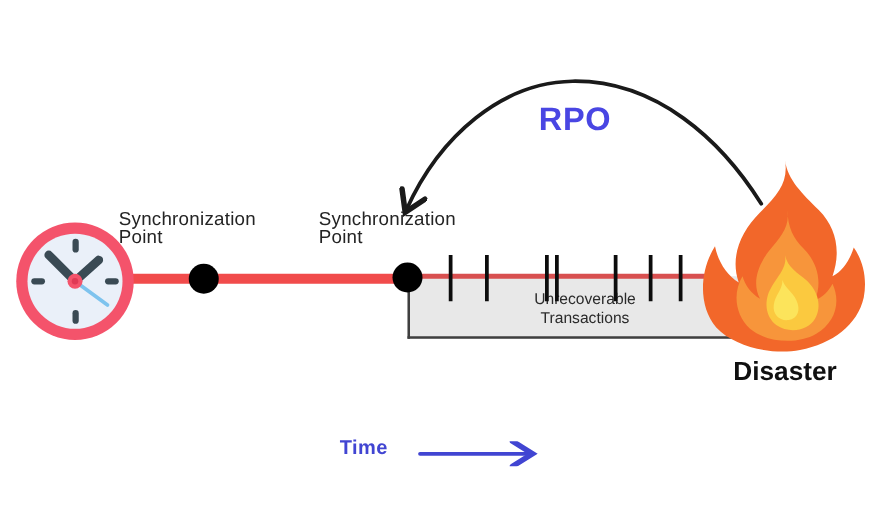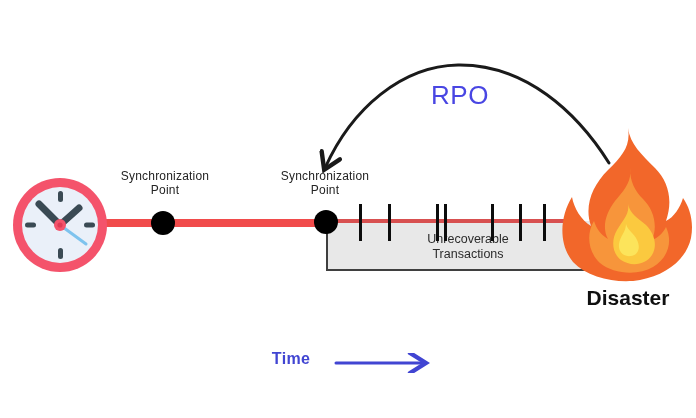--- a/index.html
+++ b/index.html
@@ -3,37 +3,37 @@
 <meta charset="utf-8">
 <style>
   html,body{margin:0;padding:0;background:#ffffff;}
   .stage{
     position:relative;width:696px;height:418px;background:#ffffff;overflow:hidden;
     font-family:"Liberation Sans", sans-serif;
   }
   .abs{position:absolute;}
   .pre{white-space:pre-line;}
   .sync-label{
-    width:140px;text-align:center;font-size:12px;line-height:14px;color:#242424;
+    width:140px;text-align:left;font-size:15px;line-height:14px;color:#242424;
     letter-spacing:.2px;z-index:3;
   }
   .thick-line{left:98px;top:219px;width:232px;height:8px;background:#F14B4B;border-radius:3px;z-index:1;}
   .thin-line{left:326px;top:219px;width:250px;height:4px;background:#D85050;z-index:1;}
   .dot{width:24px;height:24px;border-radius:50%;background:#000;z-index:3;}
   .gray-box{
     left:326px;top:221px;width:298px;height:50px;background:#E8E8E8;
     border-left:2px solid #3F3F3F;border-bottom:2px solid #3F3F3F;z-index:0;box-sizing:border-box;
   }
   .tick{position:absolute;top:204px;width:3px;height:37px;background:#0c0c0c;z-index:2;}
   .unrecoverable-label{
     left:398px;top:232px;width:140px;text-align:center;font-size:12.5px;line-height:14.5px;
     color:#2B2B2B;z-index:2;
   }
   .rpo-label{
-    left:417px;top:80px;width:86px;text-align:center;font-weight:normal;font-size:26px;
+    left:417px;top:80px;width:86px;text-align:center;font-weight:bold;font-size:26px;
     color:#4946E3;z-index:2;letter-spacing:.5px;
   }
   .disaster-label{
     left:558px;top:286px;width:140px;text-align:center;font-weight:bold;font-size:21px;
     color:#101010;z-index:5;
   }
   .time-label{
     left:249px;top:350px;width:84px;text-align:center;font-weight:bold;font-size:16px;
     color:#4145D2;letter-spacing:.3px;
   }

